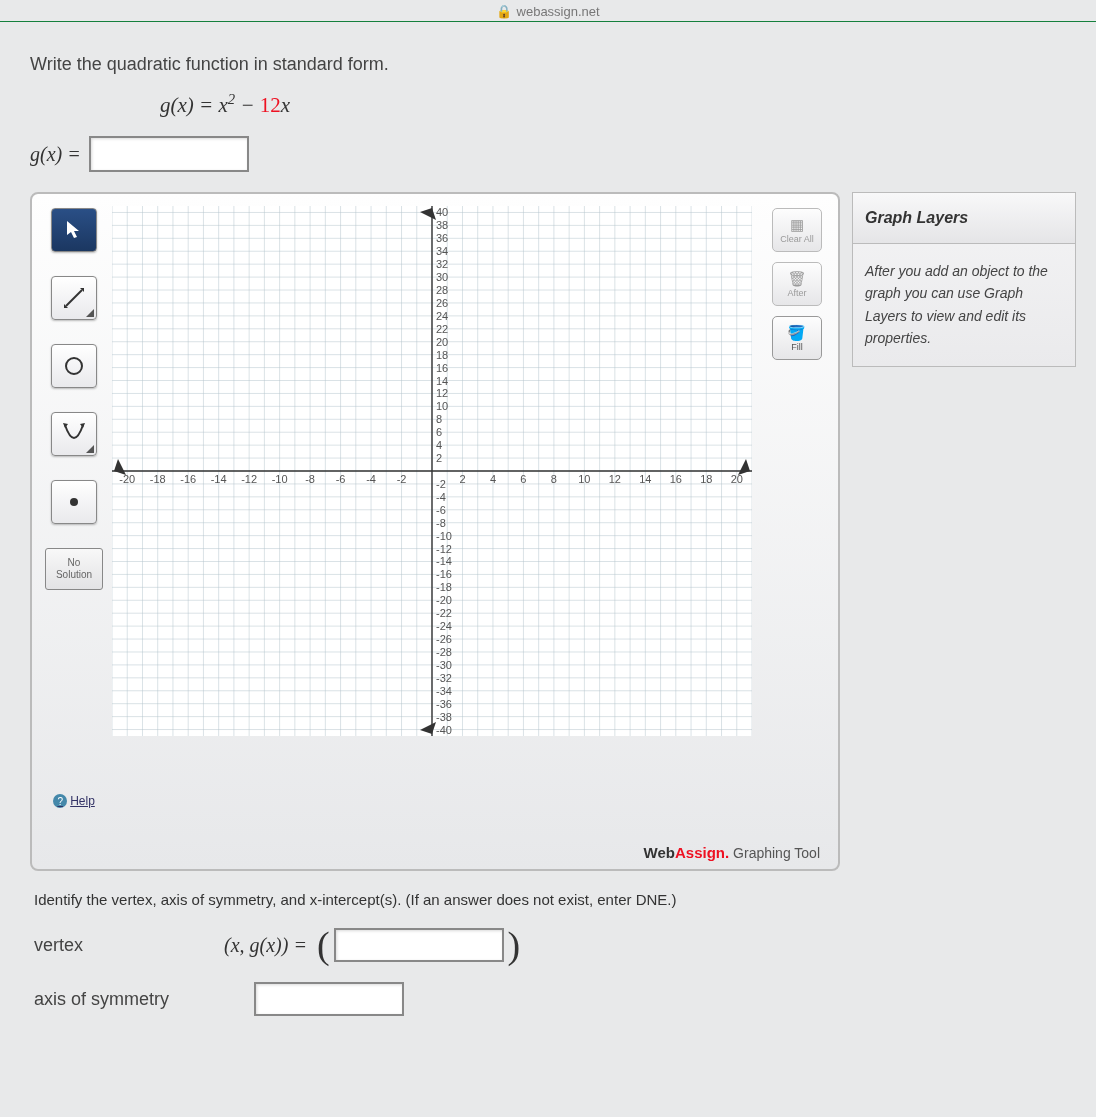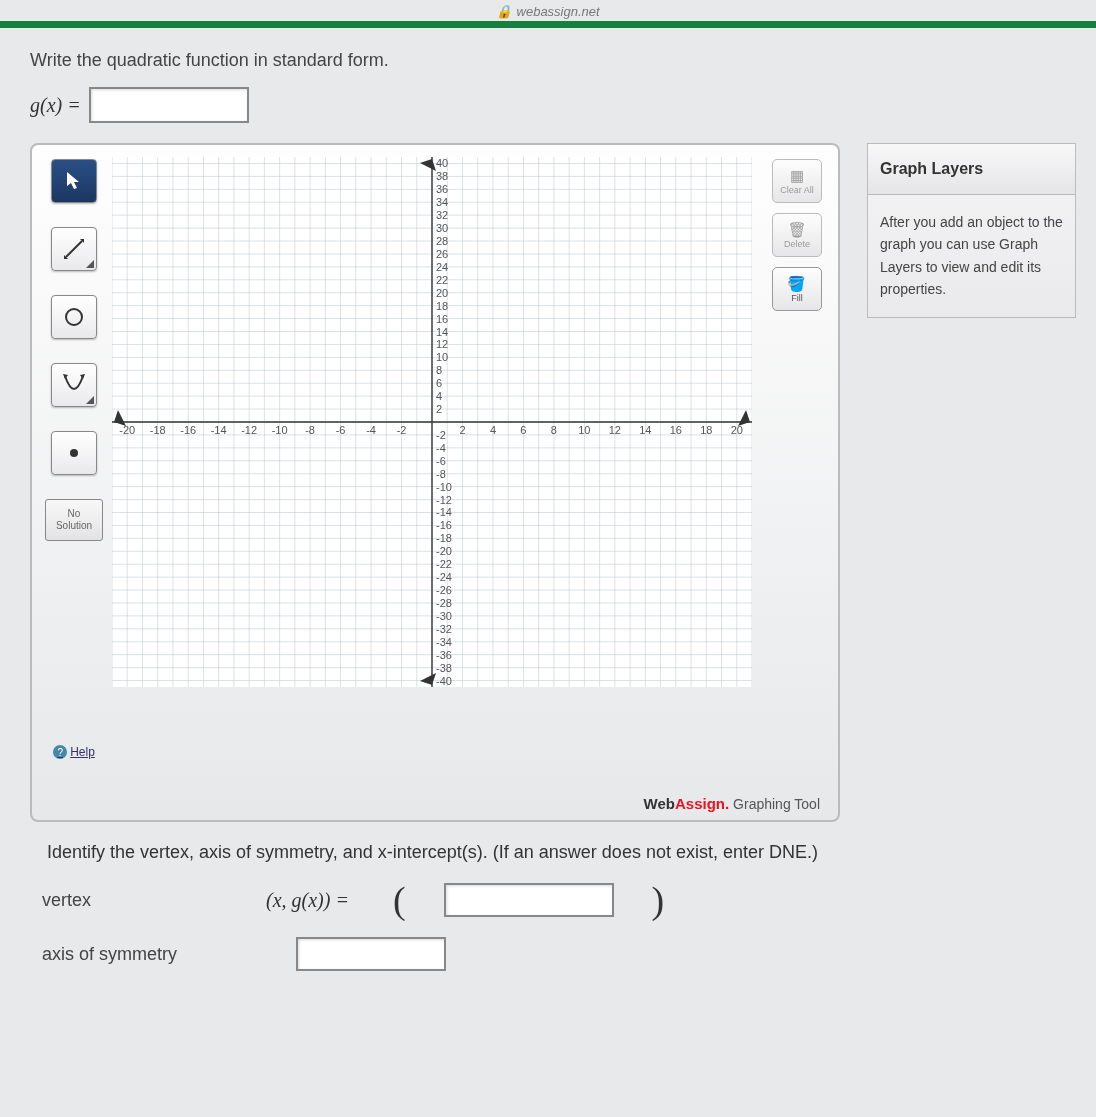--- a/index.html
+++ b/index.html
@@ -9,26 +9,25 @@
     font-family: Verdana, Geneva, sans-serif;
     background: #e8e9ea;
     color: #333;
     width: 1096px;
   }
   .urlbar {
     text-align: center;
     font-size: 13px;
     padding: 4px 12px 2px;
     color: #777;
-    font-style: italic;
   }
   .urlbar .lock { margin-right: 4px; color: #888; }
   .content {
-    padding: 12px 20px 40px 30px;
-    border-top: 7px solid #15803d;
+    padding: 22px 20px 40px 30px;
+    border-top: 1px solid #15803d;
   }
   .prompt {
     font-size: 18px;
     color: #444;
     margin: 10px 0 16px;
   }
   .equation {
     font-family: "Times New Roman", serif;
     font-size: 21px;
     margin: 6px 0 18px 130px;
@@ -160,52 +159,52 @@
     padding: 6px 10px 0;
     font-size: 15px;
     font-weight: bold;
     color: #333;
     margin-top: 24px;
   }
   .branding .wa-red { color: #e12; }
   .branding .sub { font-weight: normal; font-size: 14px; color: #555; }
 
   .layersbox {
-    margin-left: 27px;
+    margin-left: 12px;
     flex: 1;
     border: 1px solid #bbb;
     background: linear-gradient(#f4f4f5,#eaeaec);
     min-height: 140px;
+    font-style: italic;
   }
   .layersbox .hdr {
     font-weight: bold;
     font-size: 16px;
     padding: 16px 12px;
     border-bottom: 1px solid #bbb;
     background: linear-gradient(#f8f8f9,#e5e5e7);
     color: #333;
   }
   .layersbox .body {
     padding: 16px 12px;
     font-size: 14px;
     color: #444;
     line-height: 1.6;
   }
 
   .identify {
+    font-size: 15px;
+    color: #333;
+    margin: 10px 4px 18px;
+  }
+  .qrow {
+    display: flex;
+    align-items: center;
+    margin: 8px 4px 18px;
     font-size: 18px;
-    color: #333;
-    margin: 10px 17px 18px;
-  }
-  .qrow {
-    display: flex;
-    align-items: center;
-    margin: 8px 12px 18px;
-    font-size: 18px;
-    gap: 34px;
   }
   .qrow .lbl { width: 190px; color: #444; }
   .qrow .math {
     font-family: "Times New Roman", serif;
     font-style: italic;
     font-size: 20px;
     margin-right: 10px;
   }
   .bigparen { font-family: serif; font-size: 38px; line-height: 1; color: #333; }
   .ansbox2 {
@@ -230,20 +229,23 @@
 <body>
 
 <div class="urlbar">
   <span class="lock">🔒</span><span>webassign.net</span>
 </div>
 
 <div class="content">
 
   <div class="prompt">Write the quadratic function in standard form.</div>
 
+  <div class="equation">
+    <span>g(x) = x</span><sup>2</sup><span> − </span><span class="red">12</span><span>x</span>
+  </div>
 
   <div class="answerline">
     <span class="label">g(x) =</span>
     <span class="ansbox"></span>
   </div>
 
 
   <div class="graphwrap">
     <div class="graphframe">
       <div class="graphinner">
@@ -445,21 +447,21 @@
             </svg>
         </div>
 
         <div class="rightcol">
           <div class="rbtn">
             <span class="ico">▦</span>
             <span>Clear All</span>
           </div>
           <div class="rbtn">
             <span class="ico">🗑</span>
-            <span>Delete</span>
+            <span>After</span>
           </div>
           <div class="rbtn enabled">
             <span class="ico">🪣</span>
             <span>Fill</span>
           </div>
         </div>
       </div>
       <div class="branding">
         <span>Web</span><span class="wa-red">Assign.</span><span class="sub"> Graphing Tool</span>
       </div>

